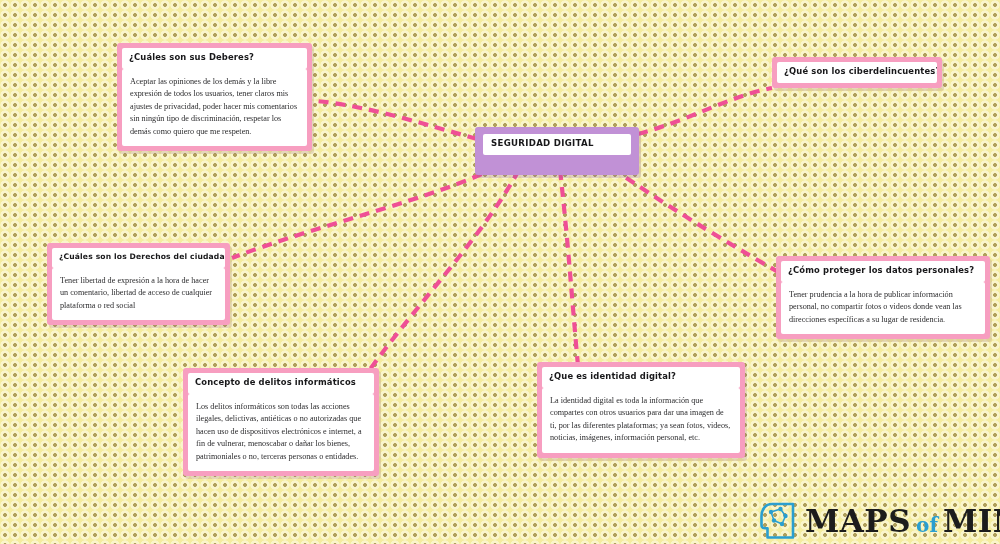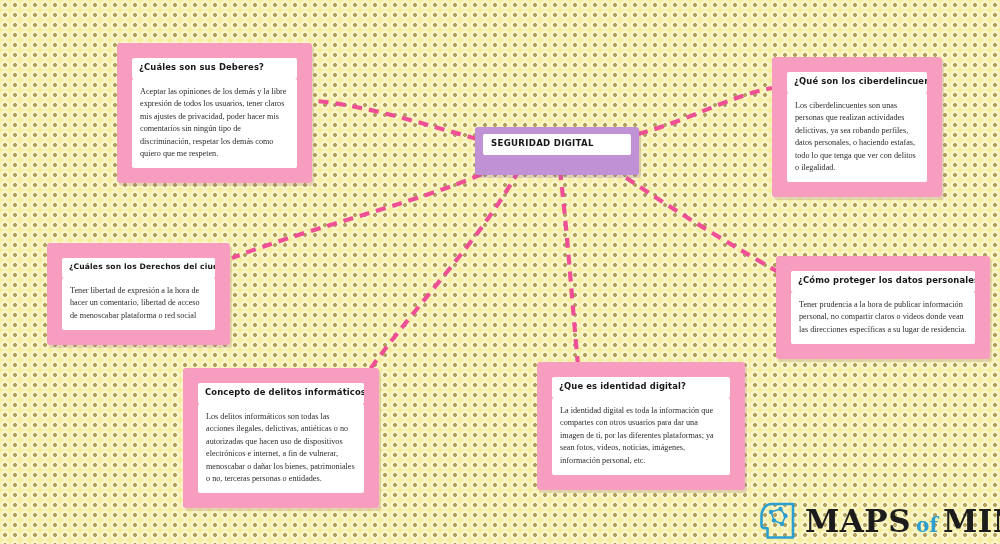--- a/index.html
+++ b/index.html
@@ -33,21 +33,21 @@
     height: 544px;
     pointer-events: none;
   }
 
   
   .node {
     position: absolute;
     box-sizing: border-box;
     background: #f79ec0;
     border-radius: 3px;
-    padding: 15px;
+    padding: 5px;
     box-shadow: 2px 3px 0 rgba(150,110,120,0.22);
   }
   .node-title {
     background: #ffffff;
     border-radius: 2px;
     padding: 5px 7px 6px 7px;
     font-family: "DejaVu Sans", sans-serif;
     font-weight: bold;
     font-size: 8.4px;
     letter-spacing: 0.15px;
@@ -126,31 +126,30 @@
     <div class="node-title">SEGURIDAD DIGITAL</div>
   </div>
 
   <div class="node" style="left:117px; top:43px; width:195px;">
     <div class="node-title">¿Cuáles son sus Deberes?</div>
     <div class="node-body">Aceptar las opiniones de los demás y la libre expresión de todos los usuarios, tener claros mis ajustes de privacidad, poder hacer mis comentarios sin ningún tipo de discriminación, respetar los demás como quiero que me respeten.</div>
   </div>
 
   <div class="node" style="left:772px; top:57px; width:170px;">
     <div class="node-title">¿Qué son los ciberdelincuentes?</div>
-    <div class="node-body">Los ciberdelincuentes son unas personas que realizan actividades delictivas, ya sea robando perfiles, datos personales, o haciendo estafas, todo lo que tenga que ver con delitos o ilegalidad.</div>
   </div>
 
   <div class="node" style="left:47px; top:243px; width:183px;">
     <div class="node-title" style="font-size:7.6px;">¿Cuáles son los Derechos del ciudadano digital</div>
-    <div class="node-body">Tener libertad de expresión a la hora de hacer un comentario, libertad de acceso de menoscabar plataforma o red social</div>
+    <div class="node-body">Tener libertad de expresión a la hora de hacer un comentario, libertad de acceso de cualquier plataforma o red social</div>
   </div>
 
   <div class="node" style="left:776px; top:256px; width:214px;">
     <div class="node-title">¿Cómo proteger los datos personales?</div>
-    <div class="node-body">Tener prudencia a la hora de publicar información personal, no compartir claros o videos donde vean las direcciones específicas a su lugar de residencia.</div>
+    <div class="node-body">Tener prudencia a la hora de publicar información personal, no compartir fotos o videos donde vean las direcciones específicas a su lugar de residencia.</div>
   </div>
 
   <div class="node" style="left:183px; top:368px; width:196px;">
     <div class="node-title">Concepto de delitos informáticos</div>
     <div class="node-body">Los delitos informáticos son todas las acciones ilegales, delictivas, antiéticas o no autorizadas que hacen uso de dispositivos electrónicos e internet, a fin de vulnerar, menoscabar o dañar los bienes, patrimoniales o no, terceras personas o entidades.</div>
   </div>
 
   <div class="node" style="left:537px; top:362px; width:208px;">
     <div class="node-title">¿Que es identidad digital?</div>
     <div class="node-body">La identidad digital es toda la información que compartes con otros usuarios para dar una imagen de ti, por las diferentes plataformas; ya sean fotos, videos, noticias, imágenes, información personal, etc.</div>

